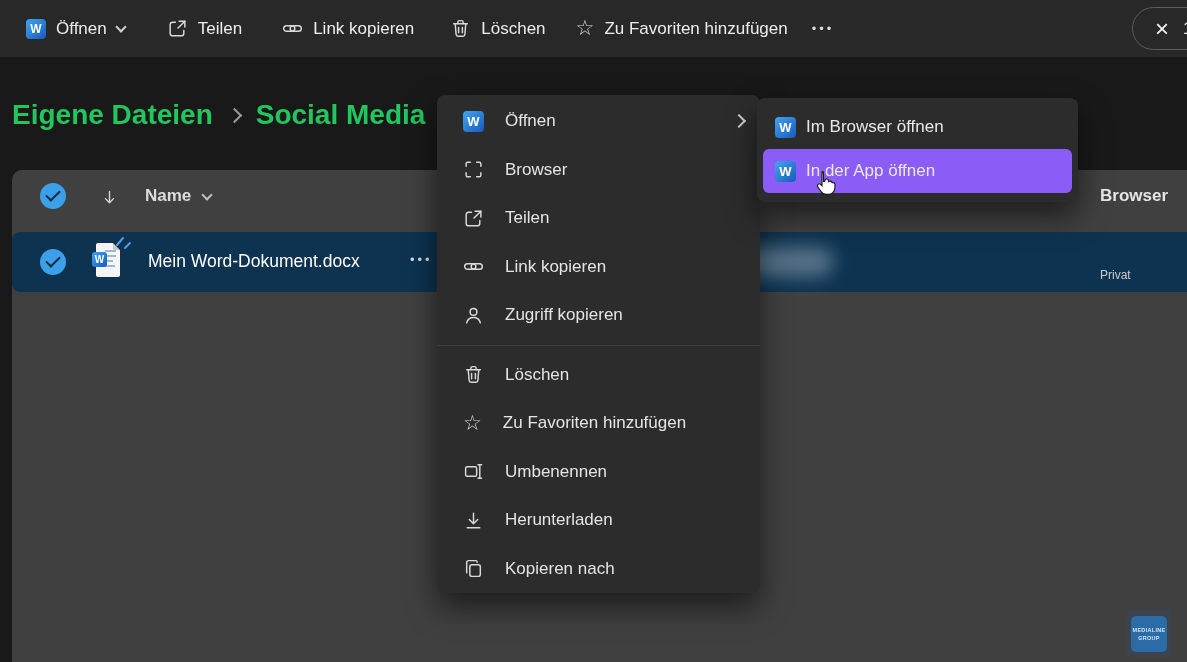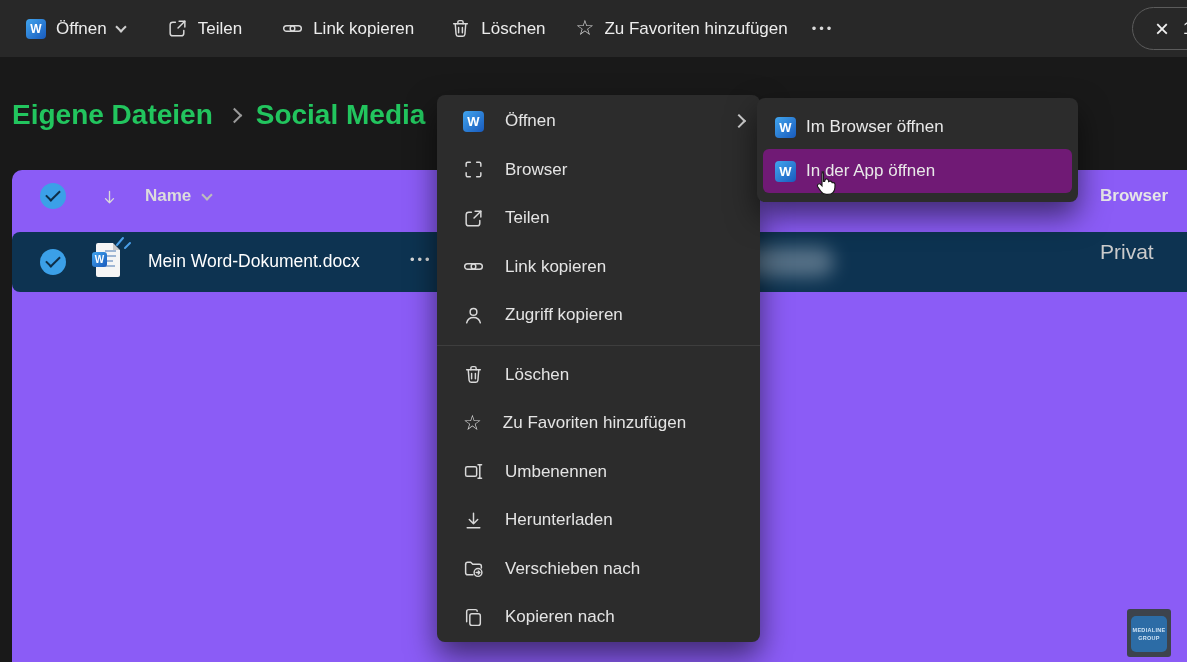--- a/index.html
+++ b/index.html
@@ -34,21 +34,21 @@
     border:1.5px solid #5c5c5c;border-radius:24px;padding:0 22px;color:#f0f0f0;font-size:17px;background:#282828}
   .x-icon{font-size:24px;line-height:1;color:#f0f0f0}
   .x-icon::before{content:"\00D7"}
 
   
   .breadcrumb{position:absolute;left:12px;top:99px;display:flex;align-items:center;
     font-size:28px;font-weight:600;color:#22c55e;z-index:5;white-space:nowrap}
   .breadcrumb .sep{width:9px;height:9px;border-width:2px;color:#9a9a9a;margin:0 16px}
 
   
-  .panel{position:absolute;left:12px;top:170px;right:0;bottom:0;background:#8b5cf6;
+  .panel{position:absolute;left:12px;top:170px;right:0;bottom:0;background:#404040;
     border-top-left-radius:10px;z-index:1}
   .thead{position:relative;height:56px}
   .checkcircle{position:absolute;width:26px;height:26px;border-radius:50%;background:#3ba0e8}
   .checkcircle::after{content:"";position:absolute;left:6px;top:7px;width:12px;height:6px;
     border-left:2.6px solid #0e2e48;border-bottom:2.6px solid #0e2e48;transform:rotate(-45deg)}
   .th-check{left:28px;top:13px}
   .th-arrow{position:absolute;left:88px;top:18px;width:19px;height:19px}
   .th-name{position:absolute;left:133px;top:16px;font-size:17px;font-weight:bold;color:#dcdcdc;display:flex;align-items:center;gap:12px}
   .th-name .chev{width:6px;height:6px;color:#bdbdbd;margin-top:-2px}
   .th-share{position:absolute;left:1088px;top:16px;font-size:17px;font-weight:bold;color:#e6e6e6}
@@ -57,42 +57,42 @@
     border-radius:8px 0 0 8px}
   .frow .checkcircle{left:28px;top:17px}
   .ficon{position:absolute;left:80px;top:11px;width:30px;height:38px}
   .fpage{position:absolute;left:4px;top:0;width:24px;height:34px;background:#f5f5f5;border-radius:2px}
   .fpage::after{content:"";position:absolute;right:0;top:0;border-style:solid;border-width:0 7px 7px 0;
     border-color:transparent #0d3351 #c9c9c9 transparent}
   .fline{position:absolute;left:13px;height:2px;width:11px;background:#9fb6d4}
   .fw{position:absolute;left:0;top:9px;width:15px;height:15px;font-size:10px;border-radius:3px}
   .fname{position:absolute;left:136px;top:19px;font-size:17.5px;font-weight:normal;color:#fff;white-space:nowrap}
   .fmore{position:absolute;left:398px;top:20px}
-  .fshare{position:absolute;left:1088px;top:8px;font-size:21px;color:#cbcbcb}
+  .fshare{position:absolute;left:1088px;top:36px;font-size:12px;color:#cbcbcb}
   .clickmark{position:absolute;left:114px;top:233px;z-index:6}
 
   
   .blurblob{position:absolute;left:742px;top:247px;width:92px;height:30px;border-radius:15px;
     background:#93a4b3;filter:blur(9px);opacity:.55;z-index:6}
   
   .hidden-chev{position:absolute;left:931px;top:192px;color:#c4c4c4;z-index:6}
 
   
   .menu{position:absolute;left:437px;top:95px;width:323px;background:#2c2c2c;border-radius:8px;
     box-shadow:0 14px 30px rgba(0,0,0,.55);padding-top:2px;z-index:30}
   .mi{height:48.5px;display:flex;align-items:center;padding:0 16px 0 26px;gap:21px;cursor:pointer}
   .mi .ml{font-size:17px;color:#e4e4e4;white-space:nowrap}
   .mi .chev{margin-left:auto;width:8px;height:8px;color:#cfcfcf}
   .mdiv{height:1px;background:#3e3e3e;margin:5px 0}
 
   
   .submenu{position:absolute;left:757px;top:98px;width:321px;height:104px;background:#2c2c2c;border-radius:8px;
     box-shadow:0 14px 30px rgba(0,0,0,.55);padding:7px 6px;box-sizing:border-box;z-index:40}
   .smi{height:44px;display:flex;align-items:center;gap:10px;padding:0 12px;border-radius:6px;cursor:pointer}
-  .smi.hov{background:#701a75}
+  .smi.hov{background:#8b5cf6}
   .smi .ml{font-size:17px;color:#e8e8e8;white-space:nowrap}
 
   .cursor{position:absolute;left:810px;top:168px;width:30px;height:32px;z-index:60}
 
   
   .wm-outer{position:absolute;right:16px;bottom:5px;width:44px;height:48px;background:#3d434c;border-radius:3px;
     display:flex;align-items:flex-end;justify-content:center;z-index:50}
   .wm-logo{width:36px;height:36px;margin-bottom:5px;border-radius:5px;background:#2c6ca6;
     display:flex;flex-direction:column;align-items:center;justify-content:center;gap:1px}
   .wm-logo span{font-size:5.5px;font-weight:bold;color:#cfe3f5;letter-spacing:.3px;line-height:1.1}
@@ -289,26 +289,20 @@
     <span class="ml">Umbenennen</span>
   </div>
   <div class="mi">
     <svg class="ic">
         <use href="#i-download"></use>
       </svg>
     <span class="ml">Herunterladen</span>
   </div>
   <div class="mi">
     <svg class="ic">
-        <use href="#i-move"></use>
-      </svg>
-    <span class="ml">Verschieben nach</span>
-  </div>
-  <div class="mi">
-    <svg class="ic">
         <use href="#i-copy"></use>
       </svg>
     <span class="ml">Kopieren nach</span>
   </div>
 </div>
 
 <div class="submenu">
   <div class="smi">
     <span class="wicon md"></span>
     <span class="ml">Im Browser öffnen</span>

